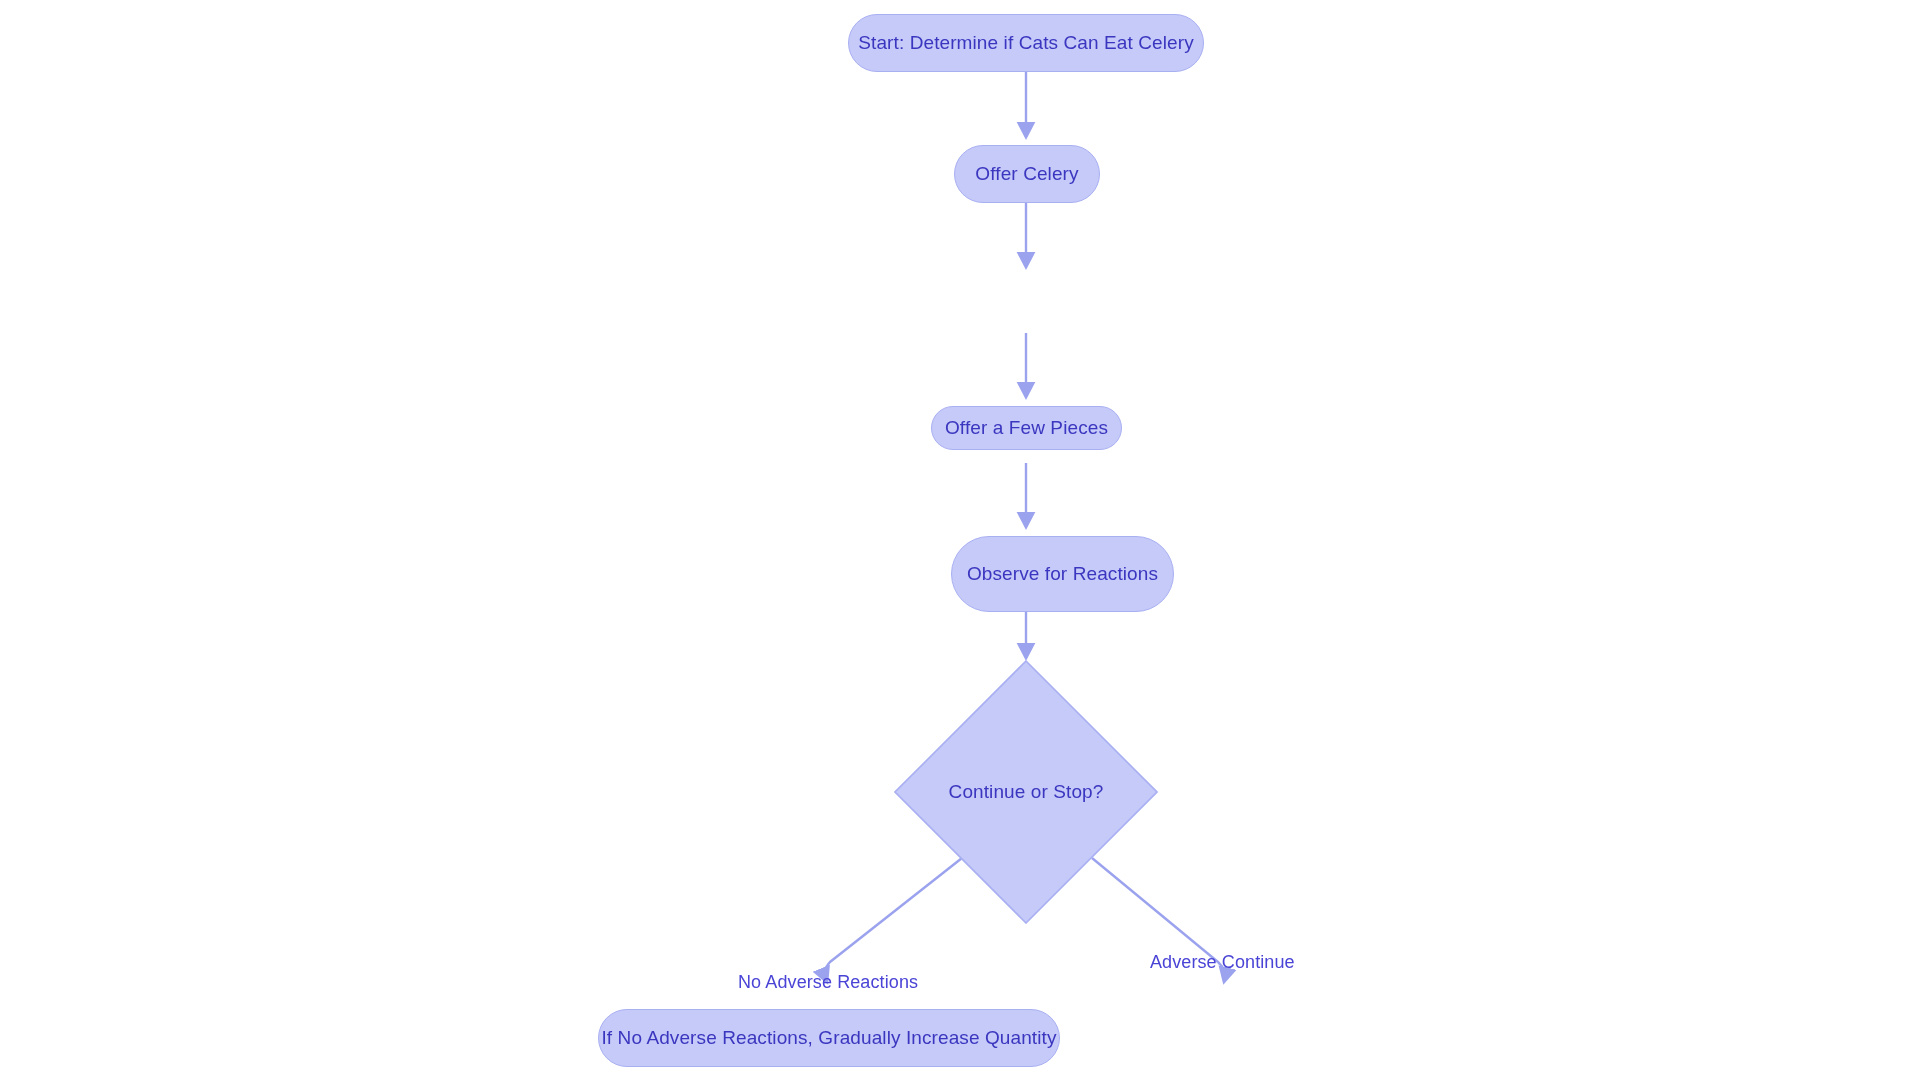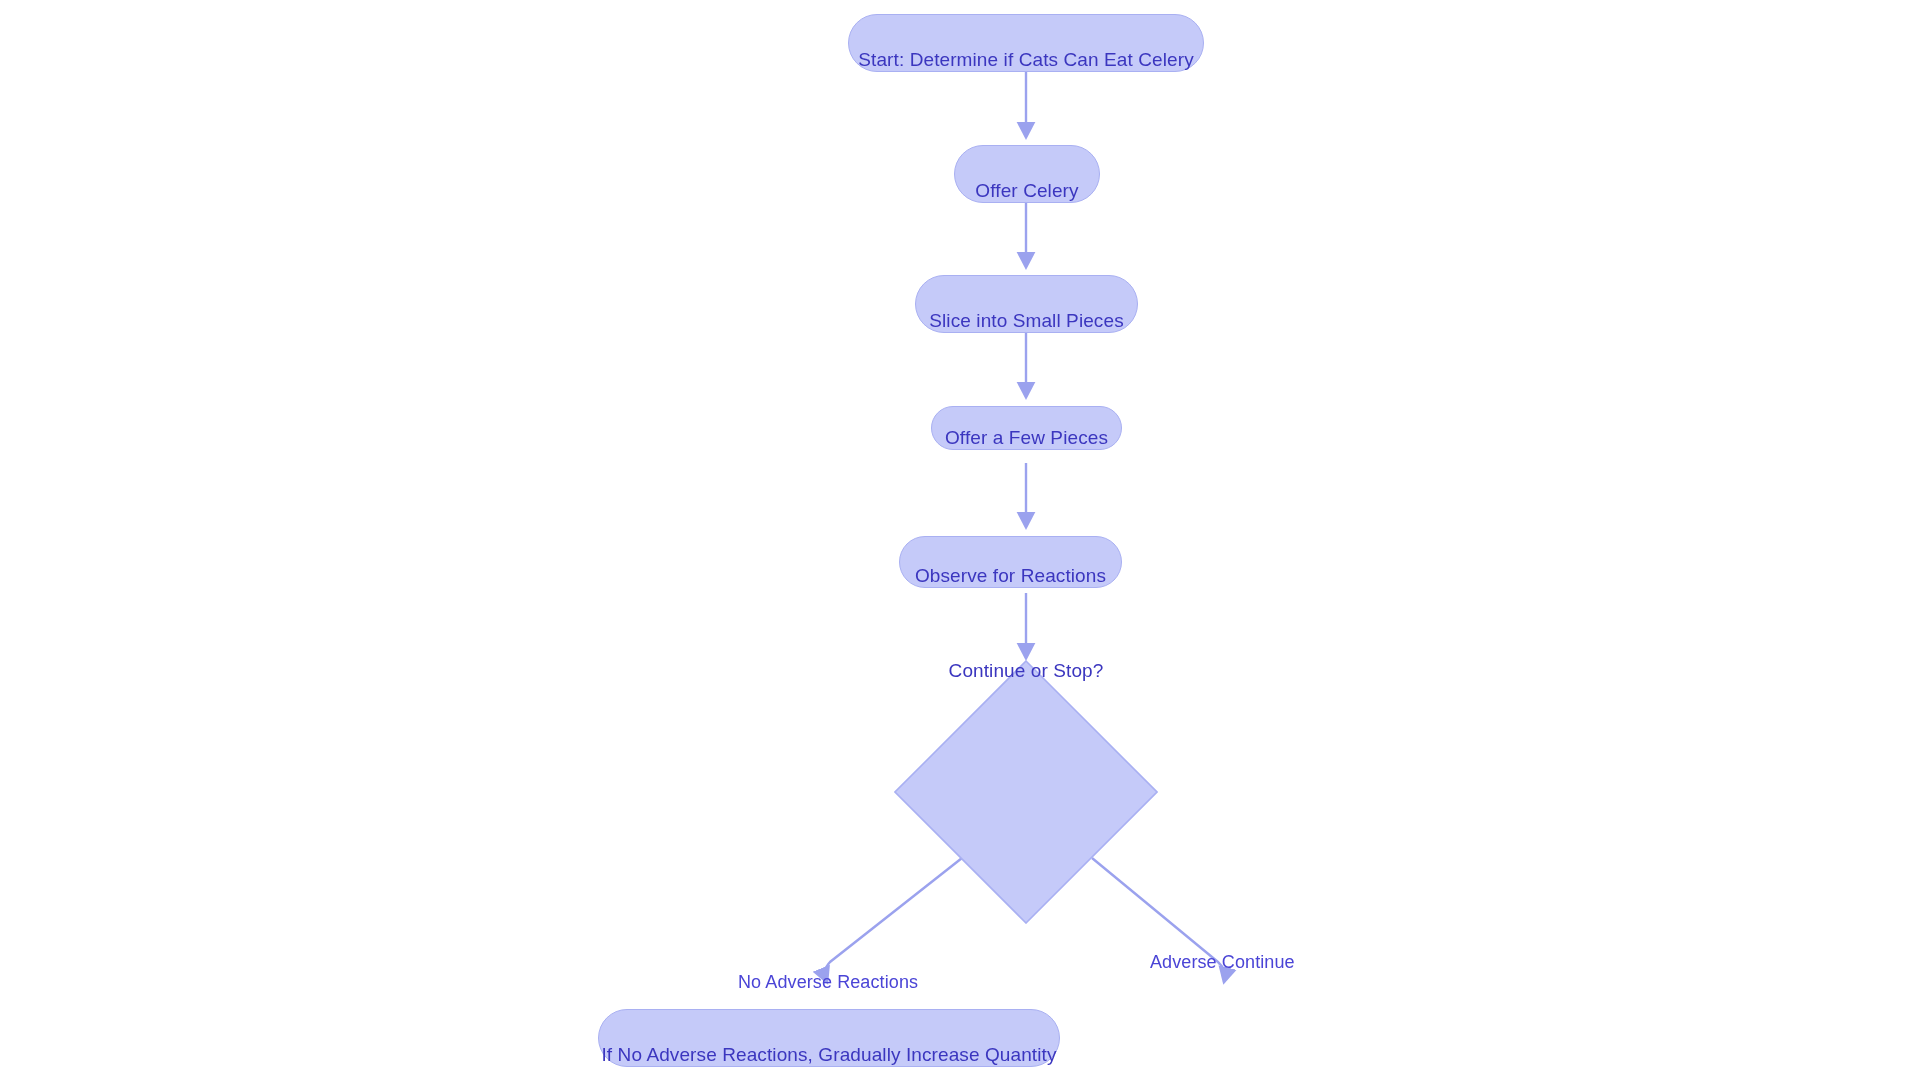--- a/index.html
+++ b/index.html
@@ -23,36 +23,37 @@
     top: 0;
     left: 0;
     width: 1920px;
     height: 1083px;
     pointer-events: none;
   }
   .node {
     position: absolute;
     box-sizing: border-box;
     display: flex;
-    align-items: flex-end;
+    align-items: center;
     justify-content: center;
     text-align: center;
     background: #c5caf9;
     border: 1.4px solid #a9b0f2;
     border-radius: 999px;
     color: #3b36bf;
     font-size: 19px;
     font-weight: 400;
     letter-spacing: 0.1px;
     line-height: 1.15;
     white-space: nowrap;
   }
   .diamond-wrap {
     position: absolute;
     display: flex;
+    align-items: center;
     justify-content: center;
   }
   .diamond-shape {
     position: absolute;
     top: 0;
     left: 0;
     width: 100%;
     height: 100%;
   }
   .diamond-label {
@@ -101,29 +102,26 @@
   </svg>
 
   <div class="node" style="left:848px; top:14px; width:356px; height:58px;">
     <span>Start: Determine if Cats Can Eat Celery</span>
   </div>
 
   <div class="node" style="left:954px; top:145px; width:146px; height:58px;">
     <span>Offer Celery</span>
   </div>
 
-  <div class="node" style="left:915px; top:275px; width:223px; height:58px;">
-    <span>Slice into Small Pieces</span>
-  </div>
 
   <div class="node" style="left:931px; top:406px; width:191px; height:44px;">
     <span>Offer a Few Pieces</span>
   </div>
 
-  <div class="node" style="left:899px; top:536px; width:223px; height:52px;">
+  <div class="node" style="left:951px; top:536px; width:223px; height:76px;">
     <span>Observe for Reactions</span>
   </div>
 
   <div class="diamond-wrap" style="left:894px; top:660px; width:264px; height:264px;">
     <svg class="diamond-shape" viewBox="0 0 264 264" xmlns="http://www.w3.org/2000/svg" preserveAspectRatio="none">
       <polygon points="132,1 263,132 132,263 1,132" fill="#c5caf9" stroke="#a9b0f2" stroke-width="1.6"></polygon>
     </svg>
     <span class="diamond-label">Continue or Stop?</span>
   </div>
 

